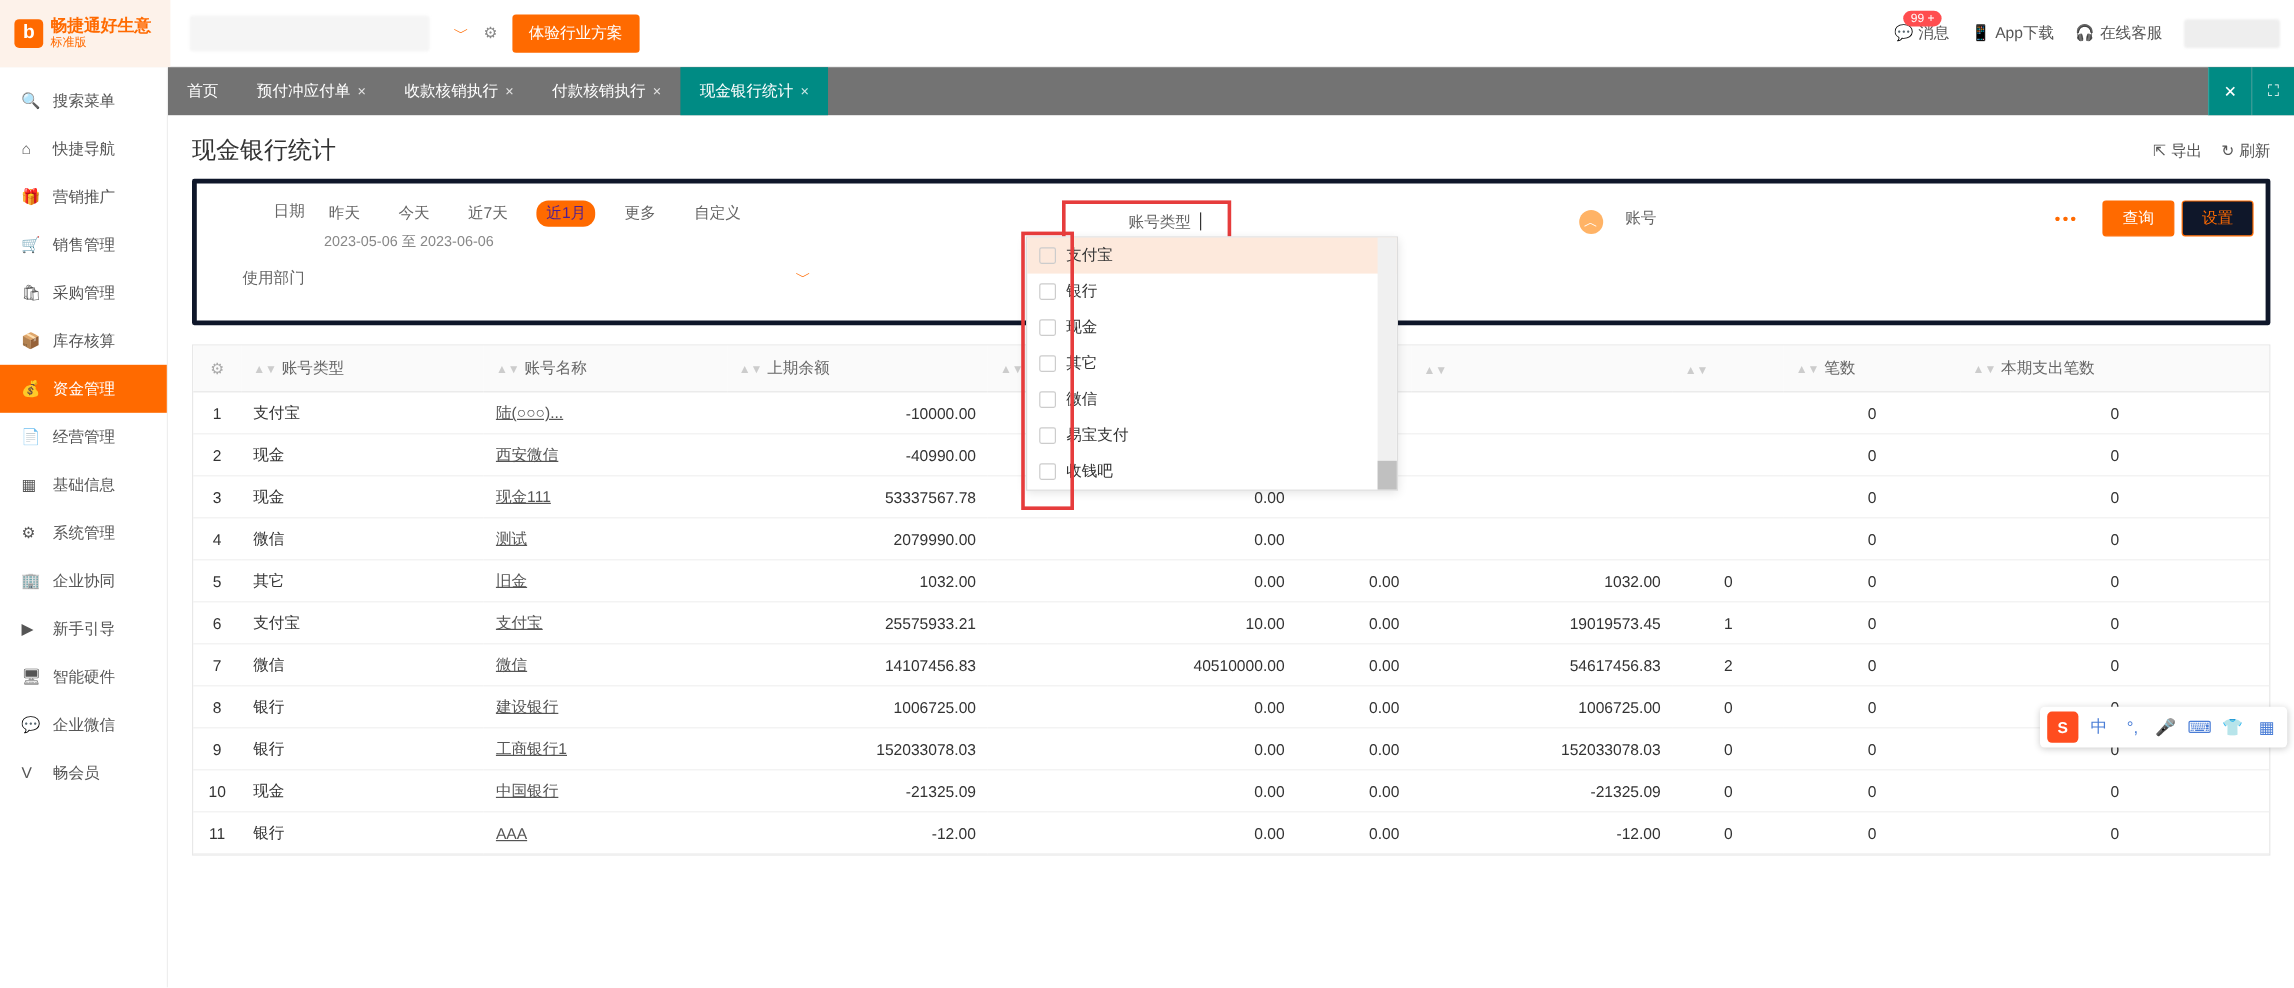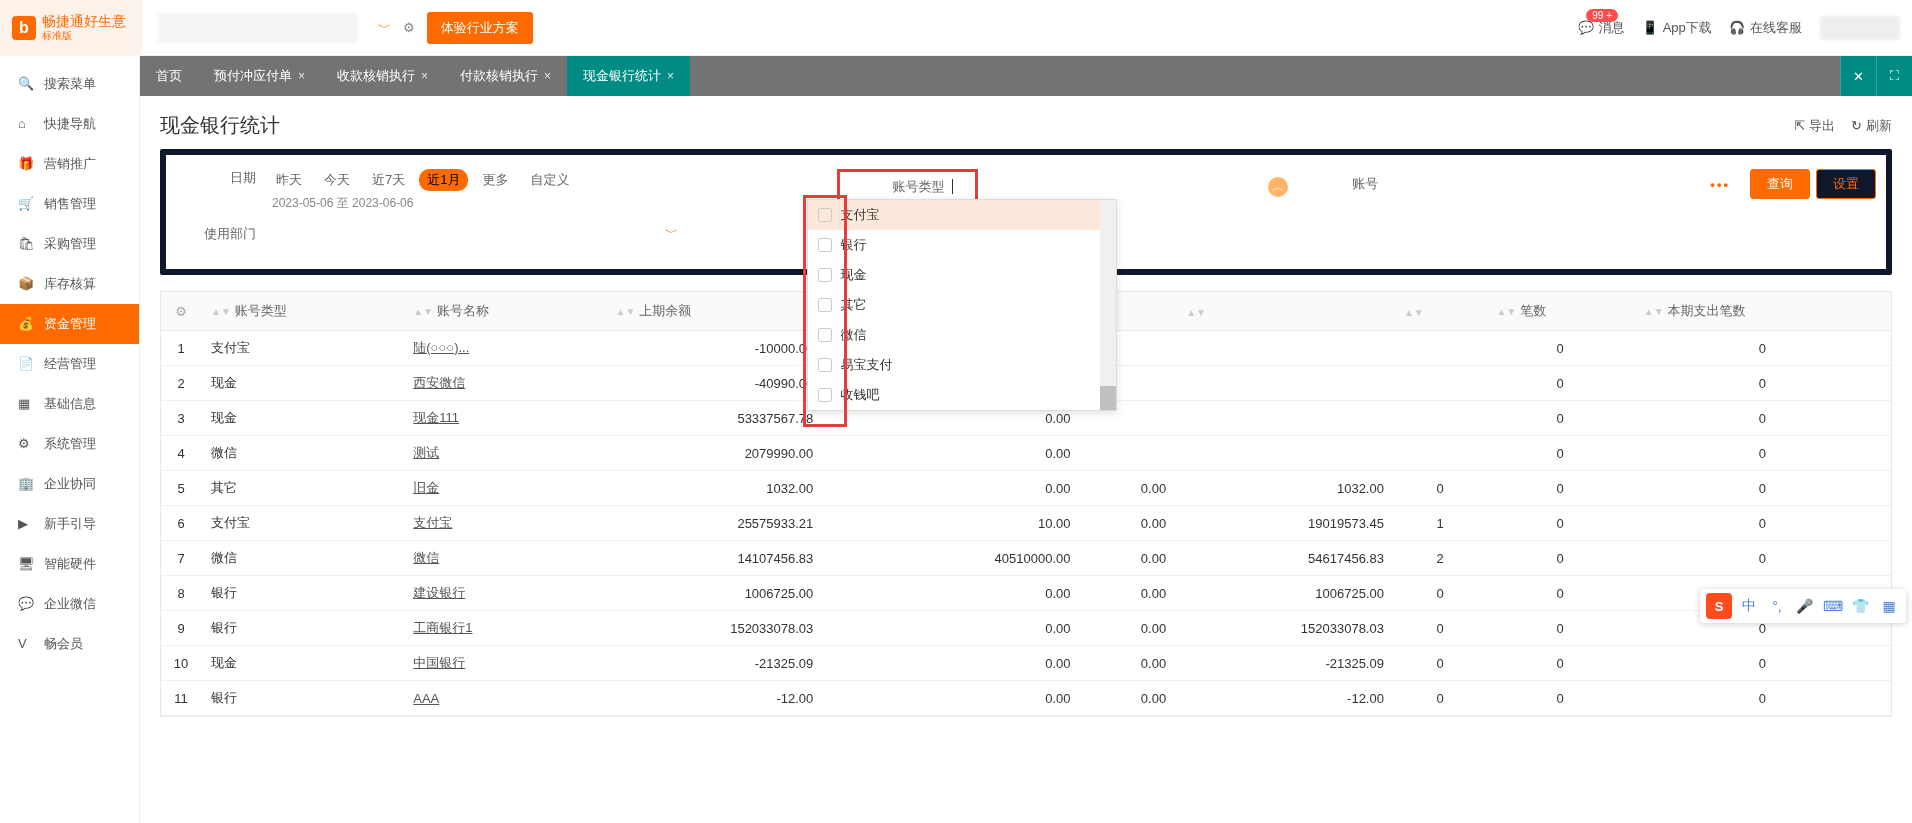--- a/index.html
+++ b/index.html
@@ -3,21 +3,21 @@
 <meta charset="utf-8">
 <style>
 * { margin: 0; padding: 0; box-sizing: border-box; }
 body { font-family: "Microsoft YaHei", "PingFang SC", Arial, sans-serif; font-size: 13px; color: #333; background: #fff; overflow: hidden; }
 
 
 .topbar { display: flex; align-items: center; height: 56px; padding: 0 12px; border-bottom: 1px solid #eee; }
 .logo-area { display: flex; align-items: center; padding-right: 16px; background: #fdf2ea; height: 56px; margin: -0px 16px 0 -12px; padding-left: 12px; min-width: 140px; }
 .logo-icon { width: 24px; height: 24px; background: #ff6a00; color:#fff; border-radius: 4px; display:flex;align-items:center;justify-content:center;font-weight:bold;font-size:16px;margin-right:6px;}
 .logo-text { display:flex; flex-direction:column; line-height:1.1;}
-.logo-name { font-size:14px; font-weight:normal; color:#ff6a00;}
+.logo-name { font-size:14px; font-weight:bold; color:#ff6a00;}
 .logo-edition { font-size:10px; color:#ff6a00;}
 .company-blur { width: 200px; height: 30px; background: #f5f5f5; border-radius: 3px; filter: blur(1px); margin-right:8px;}
 .company-chevron { color:#ff6a00; margin:0 12px;}
 .gear { color:#888; margin-right:12px;}
 .orange-btn { background:#ff6a00; color:#fff; border:none; padding:7px 14px; border-radius:3px; font-size:13px; cursor:pointer;}
 .topbar-right { margin-left:auto; display:flex; align-items:center; gap:18px; color:#555;}
 .badge-item { position:relative; display:flex; align-items:center; gap:4px;}
 .badge { position:absolute; top:-10px; left:8px; background:#ff4d4f; color:#fff; font-size:10px; padding:1px 6px; border-radius:8px;}
 .user-blur { width:80px; height:24px; background:#eee; border-radius:3px; filter:blur(1px);}
 
@@ -36,26 +36,26 @@
 .tab-close-x { font-size:12px; opacity:0.8;}
 .tabs-right { margin-left:auto; display:flex;}
 .tabs-right .tab-btn { width:36px; height:40px; display:flex; align-items:center; justify-content:center; color:#fff; background:#008b84; cursor:pointer; border-left:1px solid rgba(255,255,255,0.2);}
 
 .page-header { display:flex; align-items:center; padding:16px 20px 10px;}
 .page-title { font-size:20px; font-weight:500; color:#333;}
 .page-actions { margin-left:auto; display:flex; align-items:center; gap:16px; color:#555; font-size:13px;}
 .action-link { display:flex; align-items:center; gap:4px; cursor:pointer;}
 
 
-.filter-panel { margin:0 20px; border:6px solid #0f172a; border-radius:2px; padding:14px 10px;}
+.filter-panel { margin:0 20px; border:4px solid #0f172a; border-radius:2px; padding:14px 10px;}
 .filter-row { display:flex; align-items:flex-end; margin-bottom:12px;}
 .filter-label { width:80px; text-align:right; color:#666; margin-right:12px;}
-.date-chips { display:flex; align-items:center; gap:6px; flex-wrap:wrap;}
+.date-chips { display:flex; align-items:center; gap:16px; flex-wrap:wrap;}
 .chip { padding:2px 8px; color:#666; cursor:pointer; border-radius:10px;}
-.chip.active { background:#ff6a00; color:#000000;}
+.chip.active { background:#ff6a00; color:#4c1d95;}
 .date-range { font-size:12px; color:#888; margin-top:4px; margin-left:4px;}
 .acct-type-label { border:3px solid #e63c3c; padding:6px 18px 6px 52px; color:#666; position:relative; margin-left:140px;}
 .acct-type-collapse { position:absolute; right:0; top:50%; transform:translate(310px,-50%); width:20px; height:20px; background:#ffb366; border-radius:50%; display:flex; align-items:center; justify-content:center; color:#fff; font-size:12px; cursor:pointer;}
 .query-col { display:flex; flex-direction:row; gap:6px; align-items:flex-end; margin-left:12px;}
 .btn { padding:5px 16px; border-radius:3px; font-size:13px; cursor:pointer; border:1px solid;}
 .btn-primary { background:#ff6a00; color:#fff; border-color:#ff6a00;}
 .btn-default { background:#0f172a; color:#ff6a00; border-color:#ff6a00;}
 .dots { color:#ff6a00; font-weight:bold; letter-spacing:2px; margin-right:8px;}
 .dept-select { display:flex; align-items:center; width:410px; border-bottom:1px solid transparent;}
 .dept-chevron { margin-left:auto; color:#ff6a00;}

